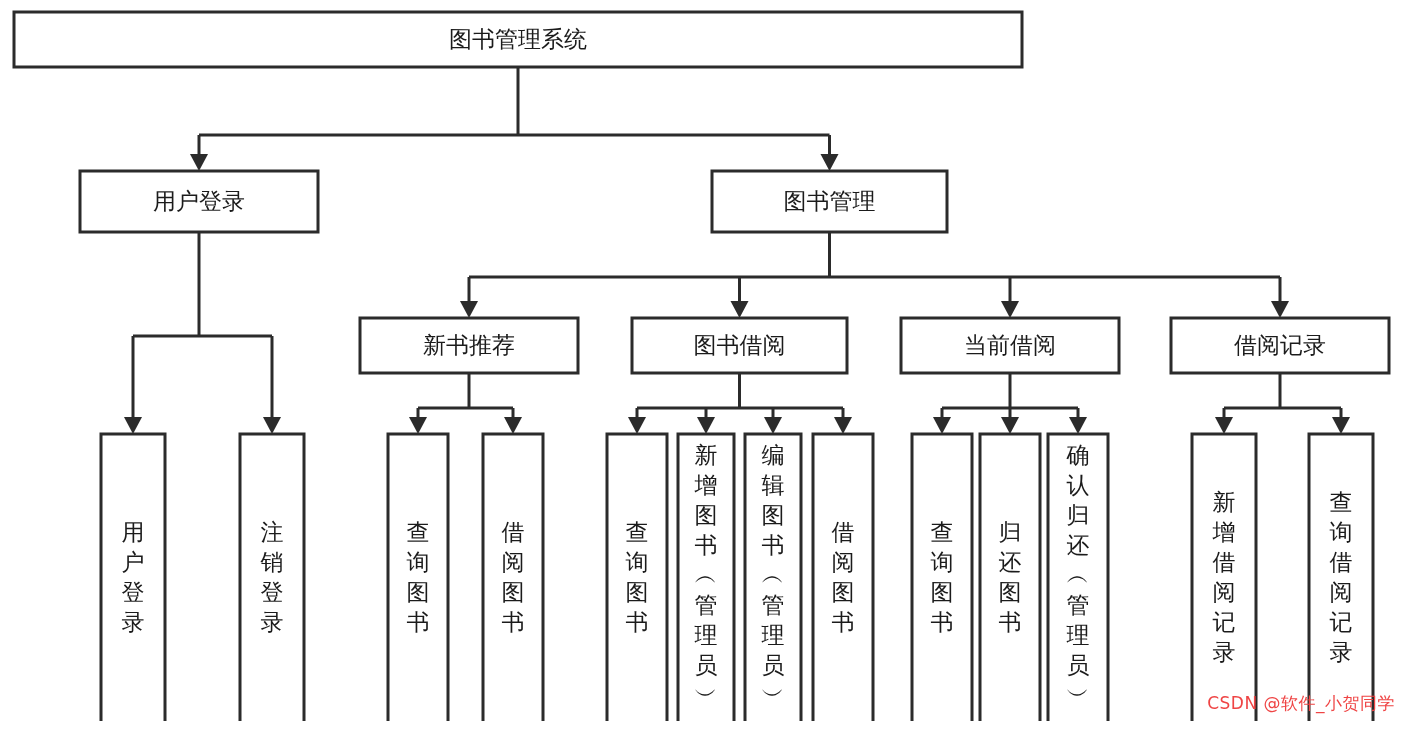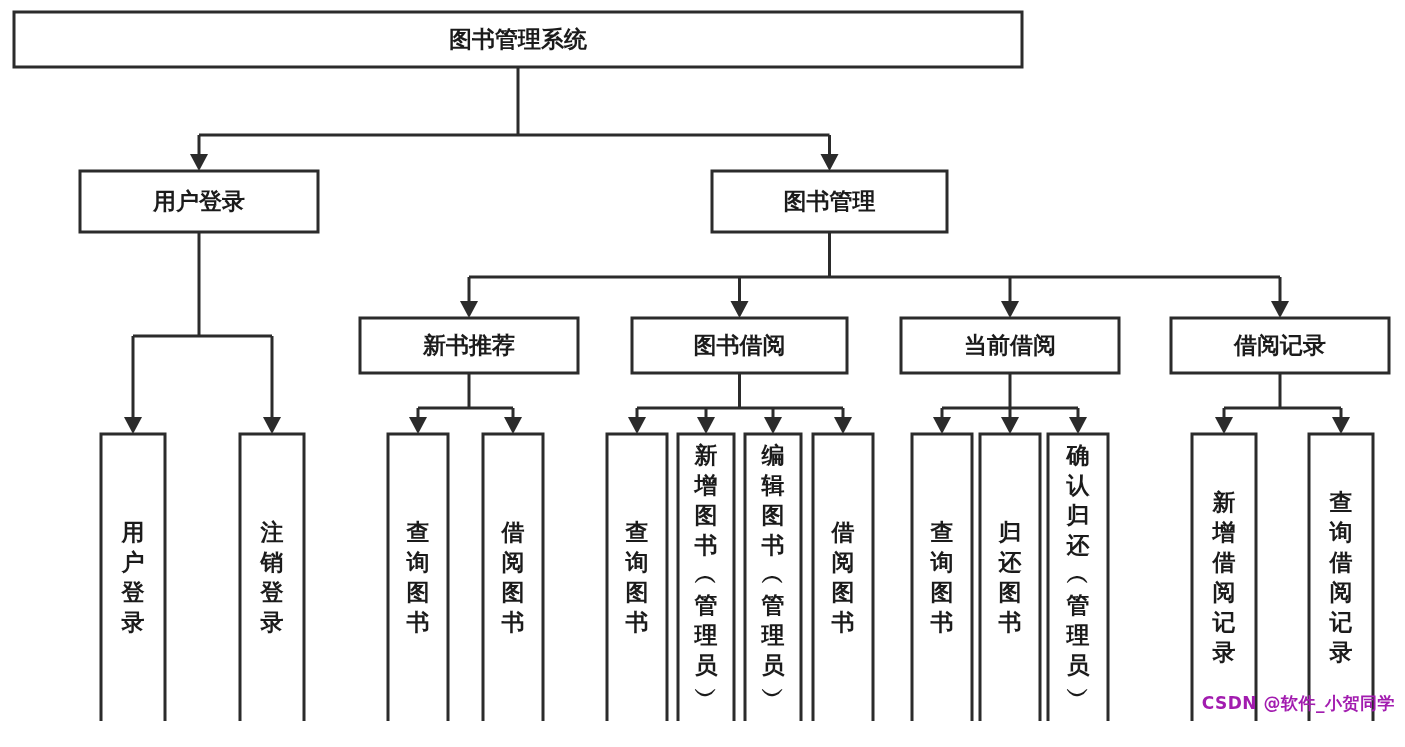--- a/index.html
+++ b/index.html
@@ -7,21 +7,20 @@
     padding: 0;
     background: #ffffff;
   }
   #stage {
     position: relative;
     width: 1405px;
     height: 721px;
     background: #ffffff;
     font-family: "DejaVu Sans", "Liberation Sans", sans-serif;
     overflow: hidden;
-    font-weight: bold;
   }
   #diagram {
     position: absolute;
     left: 0;
     top: 0;
     width: 1405px;
     height: 747px;
   }
   .node-box {
     fill: #ffffff;
@@ -49,21 +48,21 @@
     fill: #1b1b1b;
     font-size: 23px;
     font-family: "DejaVu Sans", "Liberation Sans", sans-serif;
     text-anchor: middle;
   }
   .watermark {
     position: absolute;
     right: 10px;
     bottom: 6px;
     font-size: 17px;
-    color: #a21caf;
+    color: #ef4444;
     letter-spacing: 0.5px;
     font-family: "DejaVu Sans", "Liberation Sans", sans-serif;
     white-space: nowrap;
     user-select: none;
   }
 </style>
 </head>
 <body>
 
 <div id="stage">

